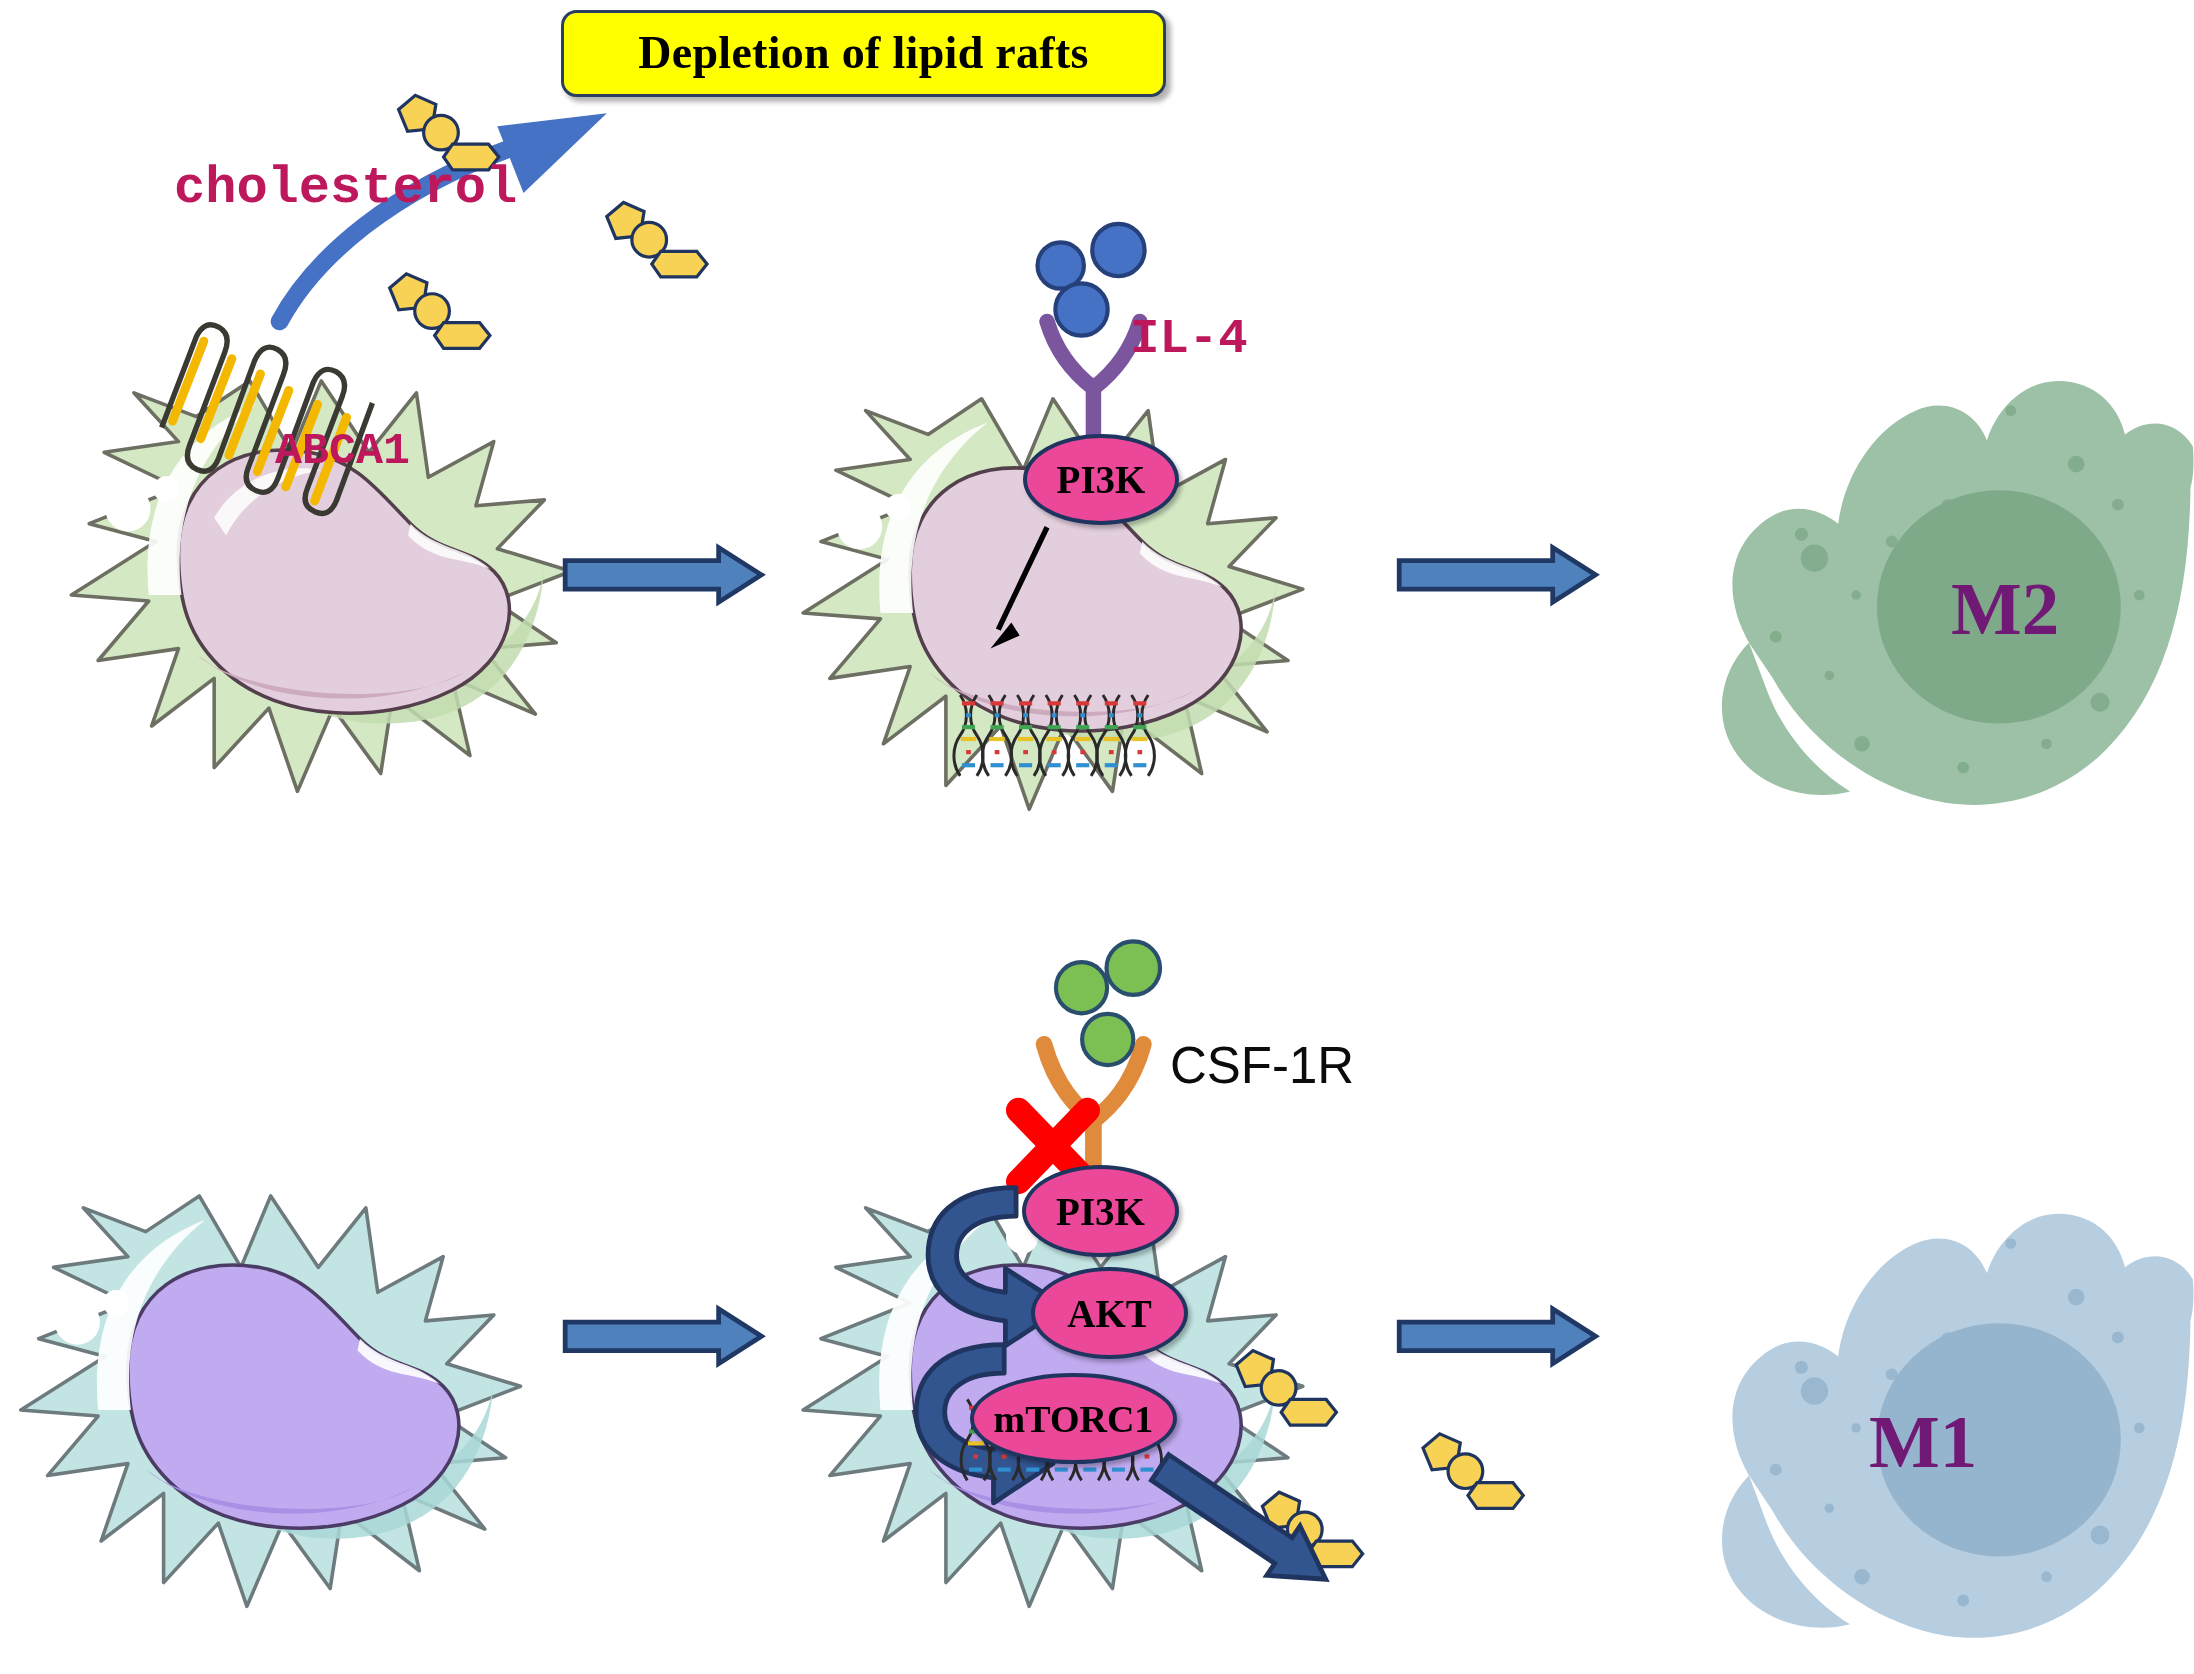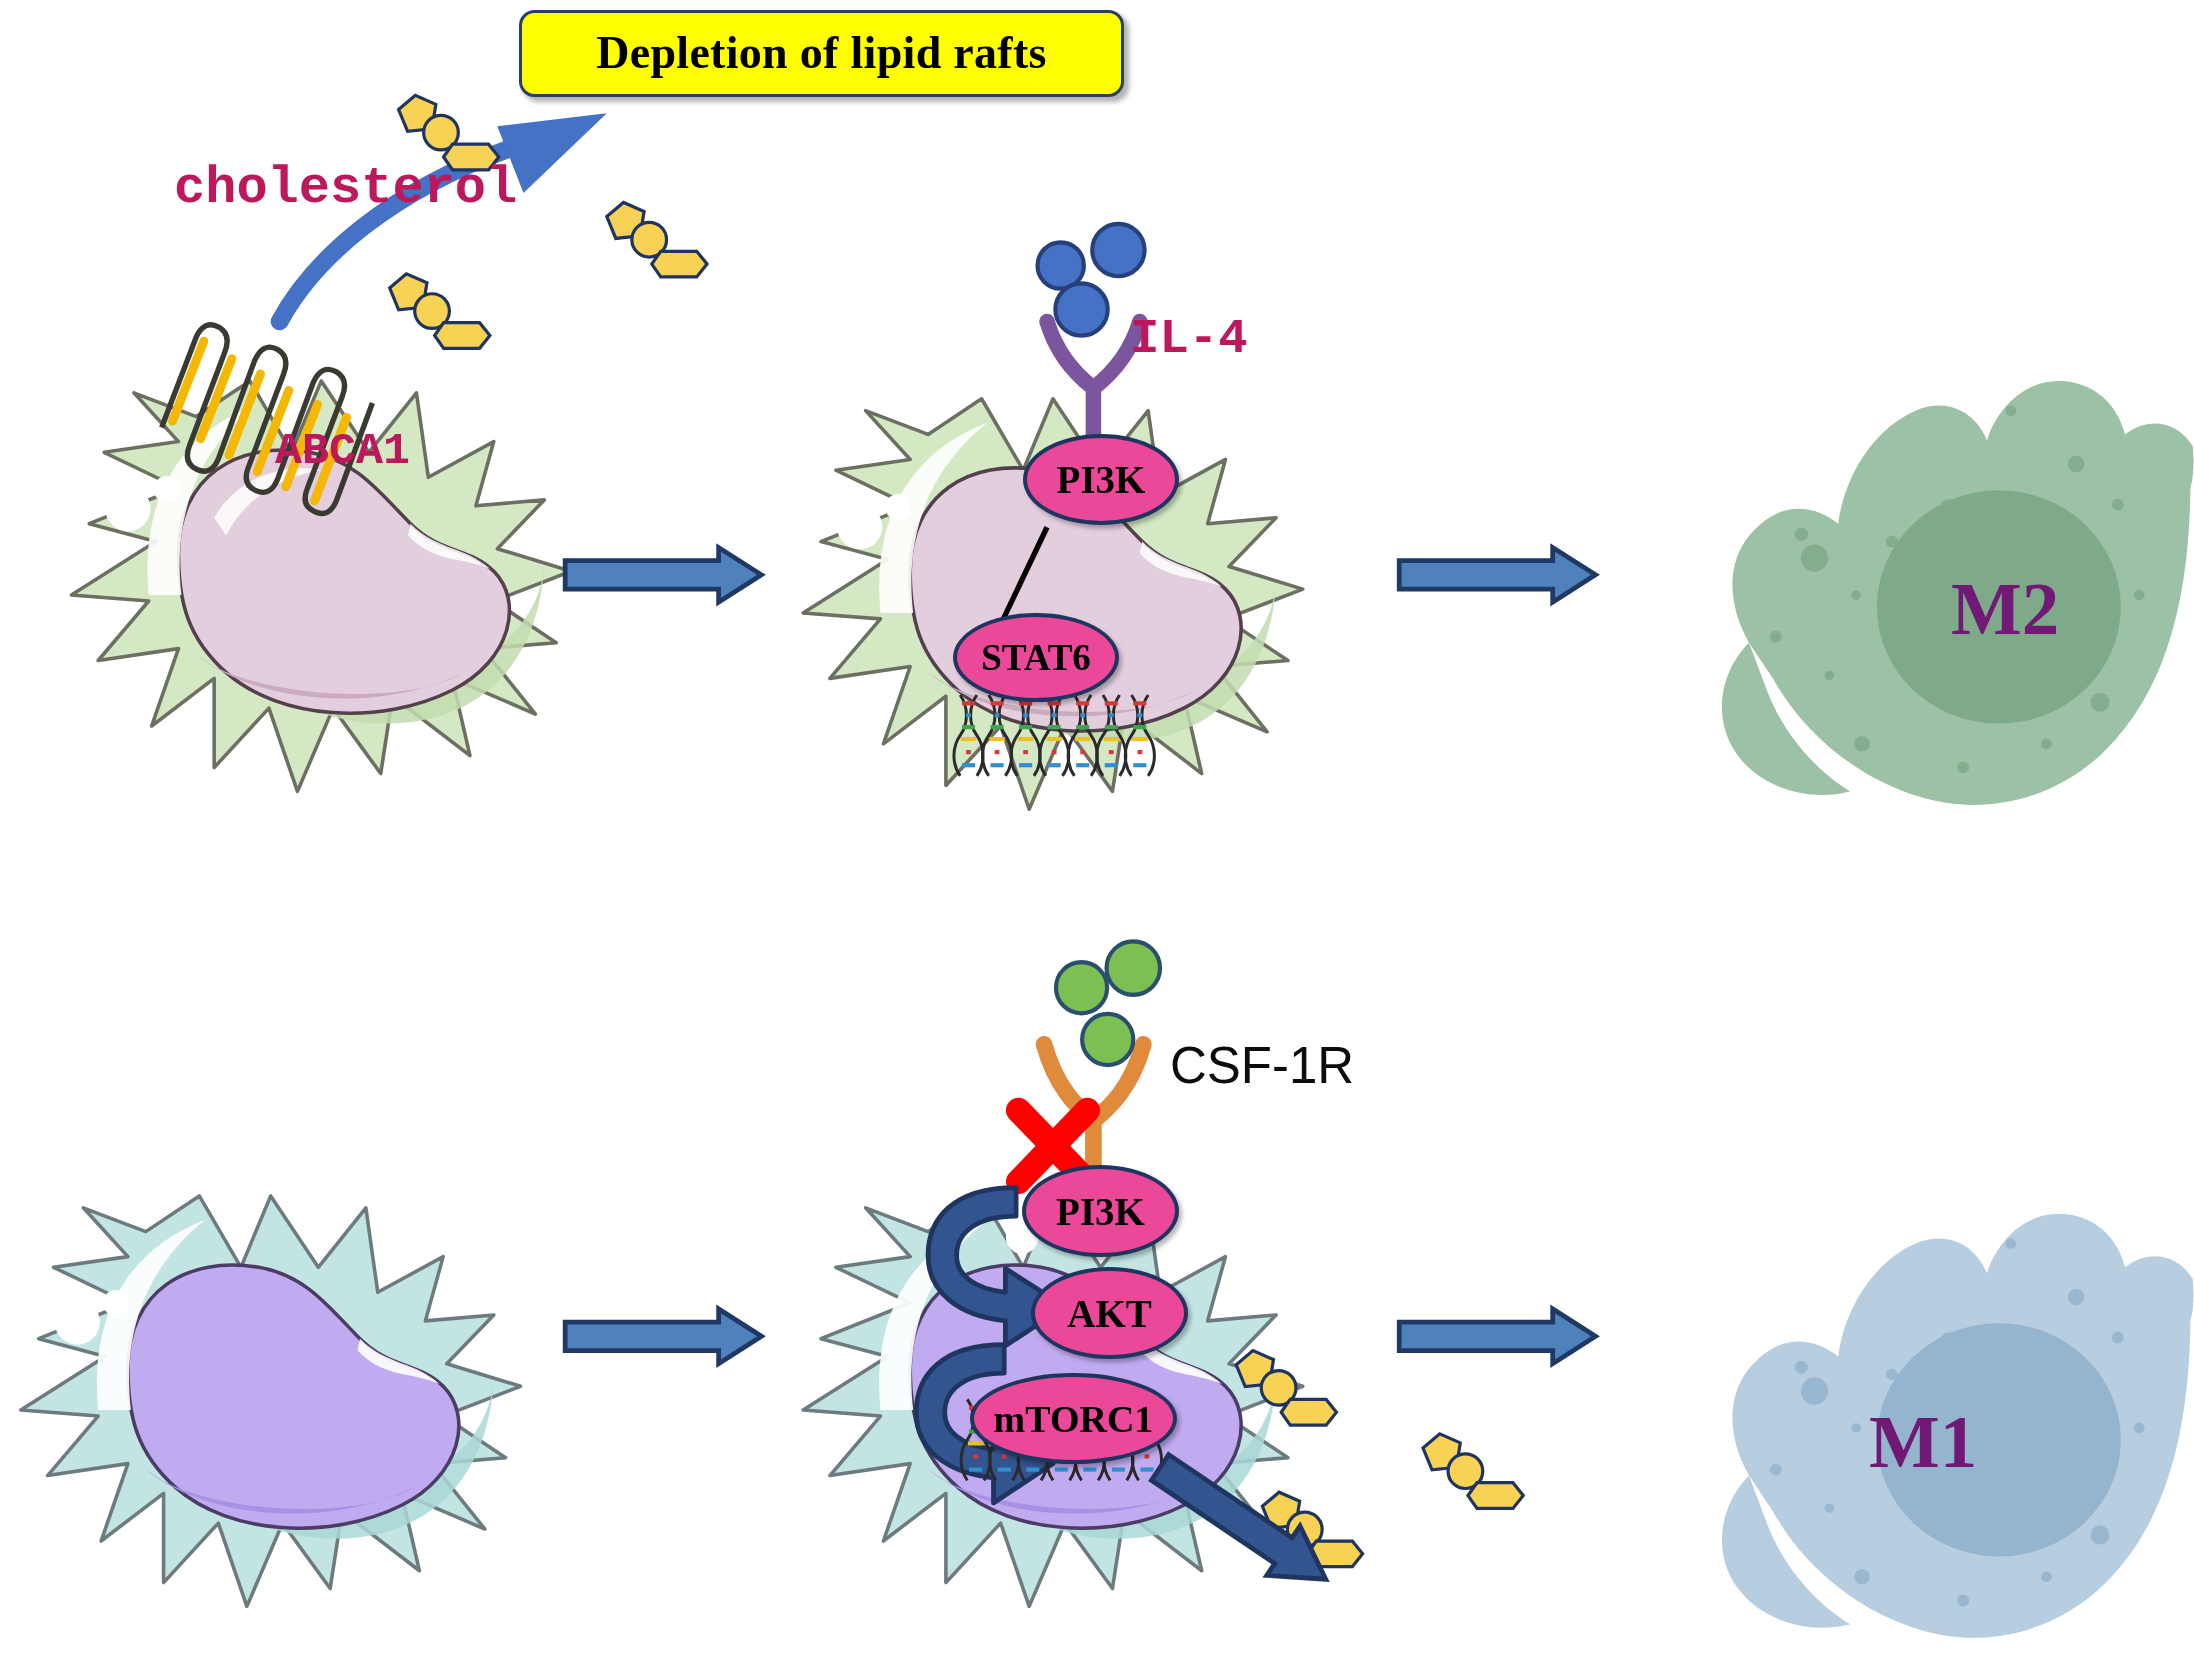--- a/index.html
+++ b/index.html
@@ -6,21 +6,21 @@
   body{width:2194px;height:1675px;position:relative;overflow:hidden;
        font-family:"Liberation Serif",serif;}
   .stage{position:absolute;left:0;top:0;width:2194px;height:1675px;}
   svg.layer{position:absolute;left:0;top:0;width:2194px;height:1675px;}
 
   .label-box{
     position:absolute;background:#ffff00;border:3.6px solid #2b3f63;
     border-radius:15.5px;display:flex;align-items:center;justify-content:center;
     box-shadow:4.2px 4.8px 5.4px rgba(0,0,0,.30);
     font-family:"Liberation Serif",serif;font-weight:bold;color:#000;
-    text-align:center;line-height:1.05;letter-spacing:0.3px;
+    text-align:center;line-height:1.05;letter-spacing:0.3px;margin-left:42px;
   }
   .plain-label{
     position:absolute;font-family:Liberation Mono, monospace;font-weight:bold;
     color:#be185d;white-space:nowrap;text-align:center;
   }
   .sans-label{
     position:absolute;font-family:"Liberation Sans",sans-serif;font-weight:bold;
     color:#0b0b0b;white-space:nowrap;
   }
   .onode{
@@ -329,23 +329,20 @@
 <div class="plain-label" style="left:275px;top:426px;font-size:45px;">ABCA1</div>
 
 <div class="plain-label" style="left:1130px;top:311px;font-size:49px;">IL-4</div>
 
 <div class="sans-label" style="left:1170px;top:1036px;font-size:51px;font-weight:normal;">CSF-1R</div>
 
 <div class="onode" style="left:1023px;top:434px;width:148px;height:83px;font-size:39px;">
   <span>PI3K</span>
 </div>
 
-<div class="onode" style="left:953px;top:613px;width:158px;height:81px;font-size:37px;">
-  <span>STAT6</span>
-</div>
 
 <div class="onode" style="left:1022px;top:1165px;width:149px;height:84px;font-size:39px;">
   <span>PI3K</span>
 </div>
 
 <div class="onode" style="left:1031px;top:1267px;width:149px;height:84px;font-size:39px;">
   <span>AKT</span>
 </div>
 
 <div class="onode" style="left:970px;top:1373px;width:199px;height:83px;font-size:38px;">

